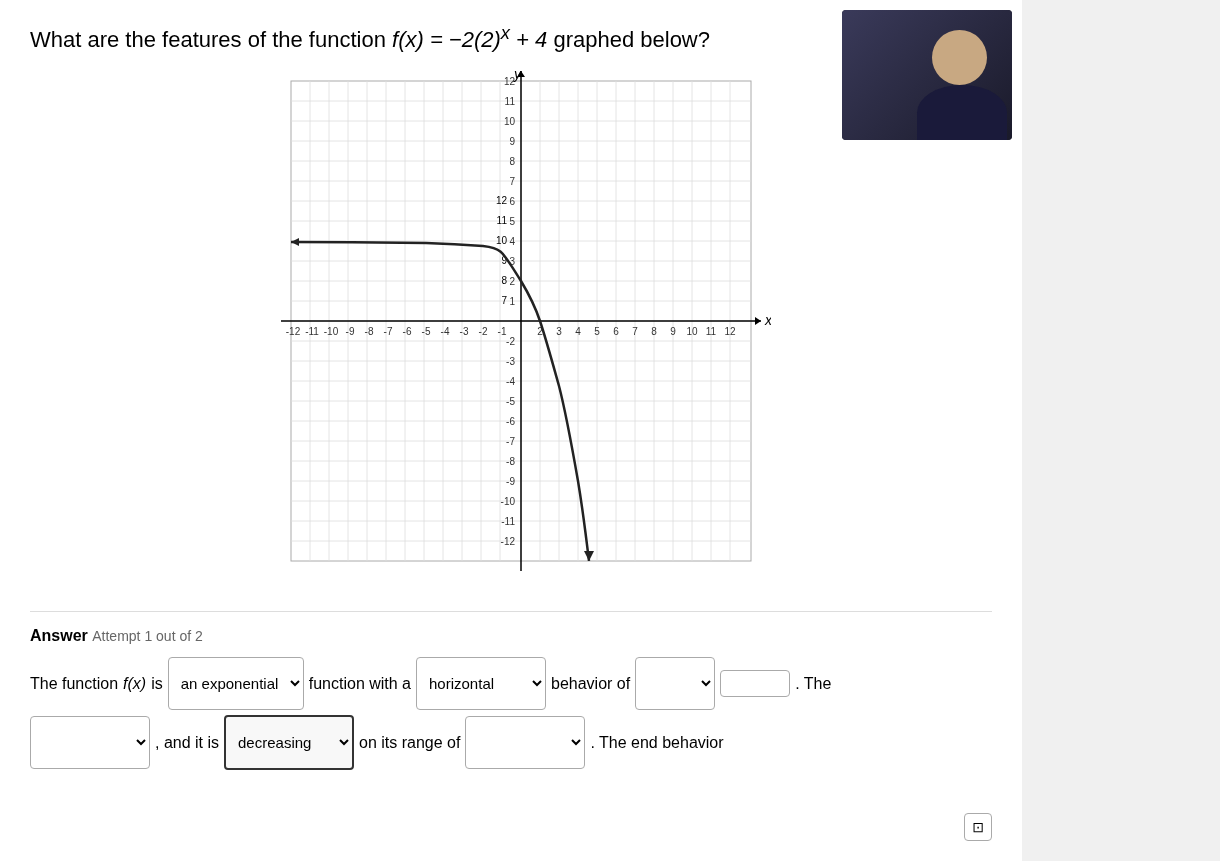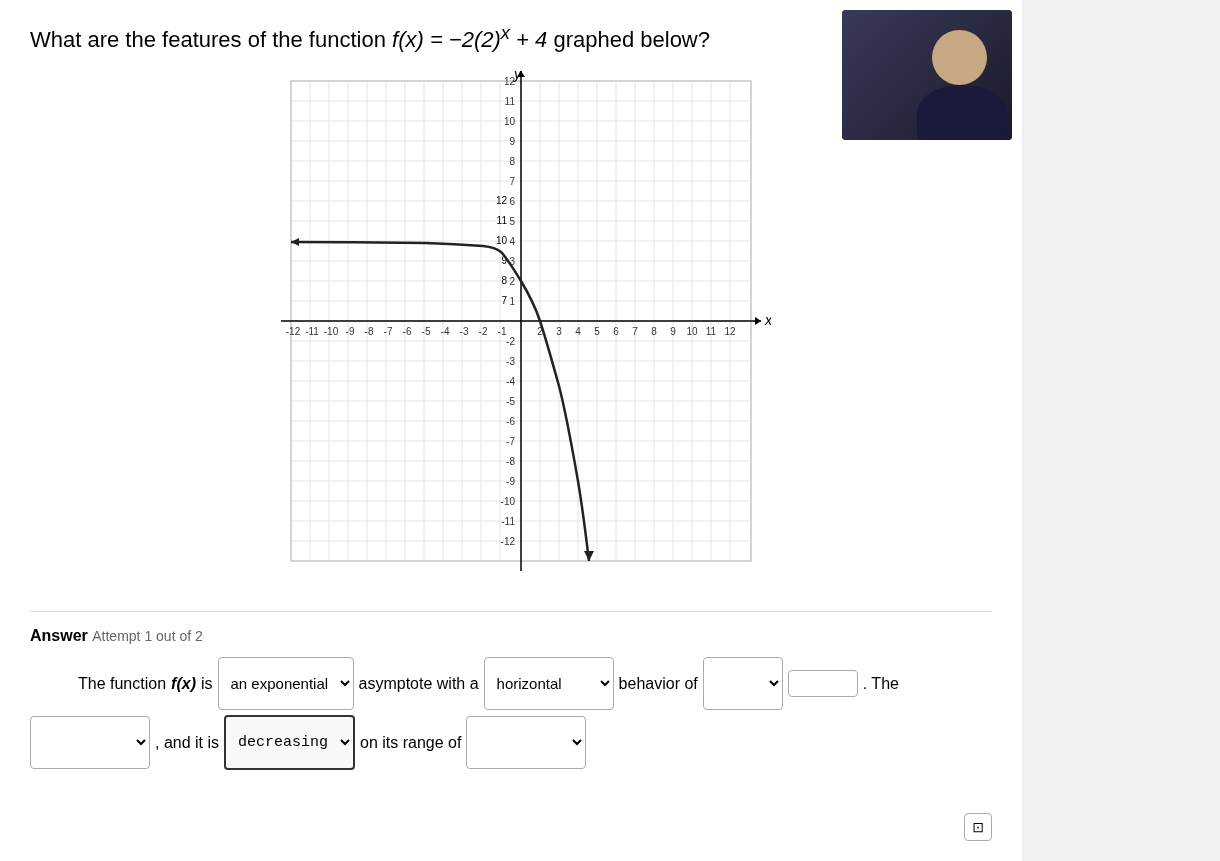--- a/index.html
+++ b/index.html
@@ -91,21 +91,20 @@
       margin-left: 0;
     }
     .answer-row {
       display: flex;
       align-items: center;
       flex-wrap: wrap;
       gap: 5px;
       margin-top: 12px;
       font-size: 16px;
       line-height: 2;
-      margin-left: 48px;
     }
     .answer-row2 {
       display: flex;
       align-items: center;
       flex-wrap: wrap;
       gap: 5px;
       margin-top: 5px;
       font-size: 16px;
       line-height: 2;
     }
@@ -140,21 +139,20 @@
       justify-content: center;
       cursor: pointer;
       font-size: 14px;
     }
     .text-static {
       white-space: nowrap;
     }
     .dropdown-highlighted {
       border: 2px solid #333;
       background: #f8f8f8;
-      font-family: Liberation Mono, monospace;
     }
   </style>
 </head>
 <body>
 
 <div class="main-container">
 
   <div class="question-title">
     <span>What are the features of the function </span><span style="font-style:italic;"><i>f</i>(<i>x</i>) = −2(2)<sup><i>x</i></sup> + 4</span><span> graphed below?</span>
   </div>
@@ -327,28 +325,28 @@
   </div>
 
   <div class="answer-section">
     <div>
       <span class="answer-label">Answer</span>
       <span class="attempt-label">Attempt 1 out of 2</span>
     </div>
 
     <div class="answer-row">
       <span class="text-static">The function</span>
-      <span class="text-static" style="font-style:italic;font-weight:bold;"><i>f</i>(<i>x</i>)</span>
+      <span class="text-static" style="font-style:italic;"><i>f</i>(<i>x</i>)</span>
       <span class="text-static">is</span>
       <select class="dropdown-select">
         <option>an exponential</option>
         <option>a linear</option>
         <option>a quadratic</option>
       </select>
-      <span class="text-static">asymptote with a</span>
+      <span class="text-static">function with a</span>
       <select class="dropdown-select">
         <option>horizontal</option>
         <option>vertical</option>
       </select>
       <span class="text-static">behavior of</span>
       <select class="dropdown-select" style="min-width:80px;">
         <option value=""></option>
         <option>y = 4</option>
         <option>y = 0</option>
         <option>y = -2</option>
@@ -369,20 +367,21 @@
         <option selected="">decreasing</option>
         <option>increasing</option>
       </select>
       <span class="text-static">on its range of</span>
       <select class="dropdown-select" style="min-width:120px;">
         <option value=""></option>
         <option>(-∞, ∞)</option>
         <option>(0, ∞)</option>
         <option>(-∞, 0)</option>
       </select>
+      <span class="text-static">. The end behavior</span>
     </div>
   </div>
 
   <div class="copy-icon" title="Copy">
     <span>⊡</span>
   </div>
 
 </div>
 
 </body></html>

